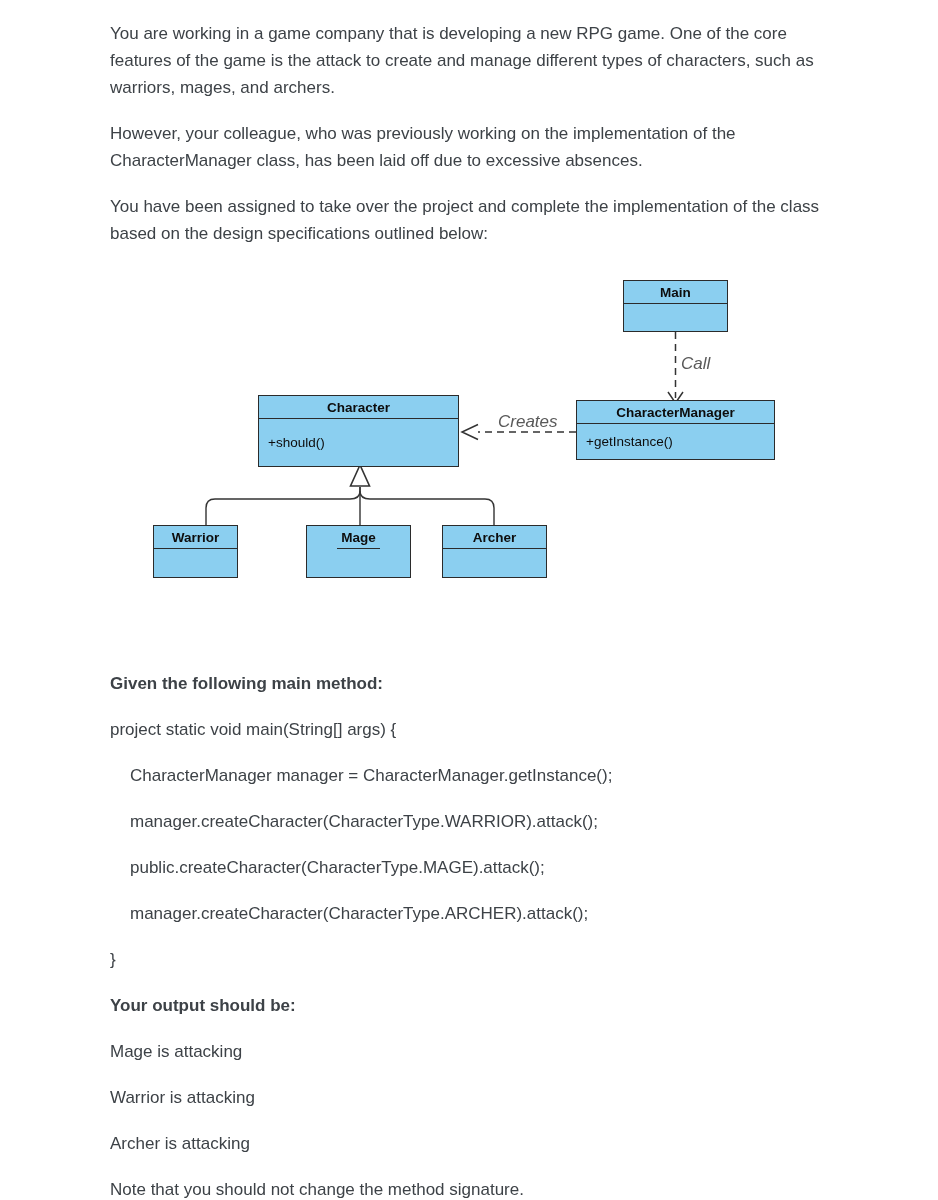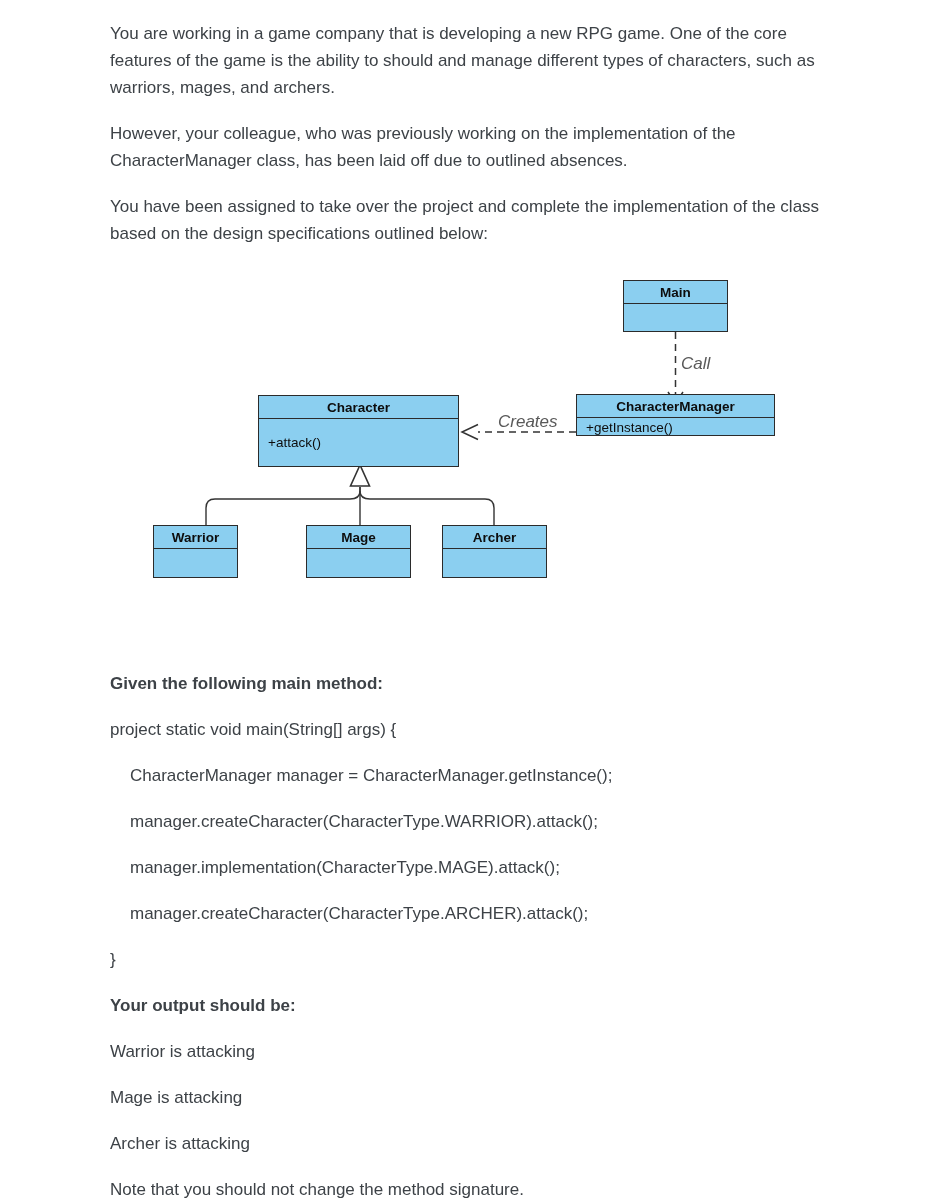--- a/index.html
+++ b/index.html
@@ -72,22 +72,22 @@
     color:var(--label-text);
     white-space:nowrap;
     font-style:italic;
   }
 </style>
 </head>
 <body>
 
 <main class="content">
 
-  <p>You are working in a game company that is developing a new RPG game. One of the core features of the game is the ability to should and manage different types of characters, such as warriors, mages, and archers.</p>
-  <p>However, your colleague, who was previously working on the implementation of the CharacterManager class, has been laid off due to outlined absences.</p>
+  <p>You are working in a game company that is developing a new RPG game. One of the core features of the game is the attack to create and manage different types of characters, such as warriors, mages, and archers.</p>
+  <p>However, your colleague, who was previously working on the implementation of the CharacterManager class, has been laid off due to excessive absences.</p>
   <p>You have been assigned to take over the project and complete the implementation of the class based on the design specifications outlined below:</p>
 
   <div class="diagram">
 
     <svg width="938" height="350" viewBox="0 0 938 350">
 
       <g stroke="#333333" stroke-width="1.5" fill="none">
         <line x1="675.5" y1="66" x2="675.5" y2="132" stroke-dasharray="7,5"></line>
         <polyline points="668,126 675.5,137 683,126"></polyline>
       </g>
@@ -103,59 +103,59 @@
         <path d="M 360 225 Q 360 233 370 233 L 485 233 Q 494 233 494 242 L 494 259"></path>
         <polygon points="360,199 350.5,220 369.5,220" fill="#ffffff" stroke-width="1.6"></polygon>
       </g>
     </svg>
 
     <div class="uml-box" style="left:623px;top:14px;width:105px;height:52px;">
       <div class="uml-title">Main</div>
       <div class="uml-body"></div>
     </div>
 
-    <div class="uml-box" style="left:576px;top:128px;width:199px;height:42px;">
+    <div class="uml-box" style="left:576px;top:134px;width:199px;height:60px;">
       <div class="uml-title">CharacterManager</div>
       <div class="uml-body">+getInstance()</div>
     </div>
 
     <div class="uml-box" style="left:258px;top:129px;width:201px;height:72px;">
       <div class="uml-title">Character</div>
-      <div class="uml-body">+attack()</div>
+      <div class="uml-body">+should()</div>
     </div>
 
     <div class="uml-box" style="left:153px;top:259px;width:85px;height:53px;">
       <div class="uml-title">Warrior</div>
       <div class="uml-body"></div>
     </div>
 
-    <div class="uml-box" style="left:306px;top:259px;width:105px;height:53px;">
+    <div class="uml-box" style="left:306px;top:259px;width:105px;height:53px;align-items:center;">
       <div class="uml-title">Mage</div>
       <div class="uml-body"></div>
     </div>
 
     <div class="uml-box" style="left:442px;top:259px;width:105px;height:53px;">
       <div class="uml-title">Archer</div>
       <div class="uml-body"></div>
     </div>
 
     <span class="edge-label" style="left:681px;top:88px;">Call</span>
     <span class="edge-label" style="left:498px;top:146px;">Creates</span>
   </div>
 
   <p class="bold" style="margin-top:54px;">Given the following main method:</p>
 
   <p>project static void main(String[] args) {</p>
   <p class="indent">CharacterManager manager = CharacterManager.getInstance();</p>
   <p class="indent">manager.createCharacter(CharacterType.WARRIOR).attack();</p>
-  <p class="indent">manager.implementation(CharacterType.MAGE).attack();</p>
+  <p class="indent">public.createCharacter(CharacterType.MAGE).attack();</p>
   <p class="indent">manager.createCharacter(CharacterType.ARCHER).attack();</p>
   <p>}</p>
 
   <p class="bold">Your output should be:</p>
 
+  <p>Mage is attacking</p>
   <p>Warrior is attacking</p>
-  <p>Mage is attacking</p>
   <p>Archer is attacking</p>
 
   <p>Note that you should not change the method signature.</p>
 
 </main>
 
 </body></html>

